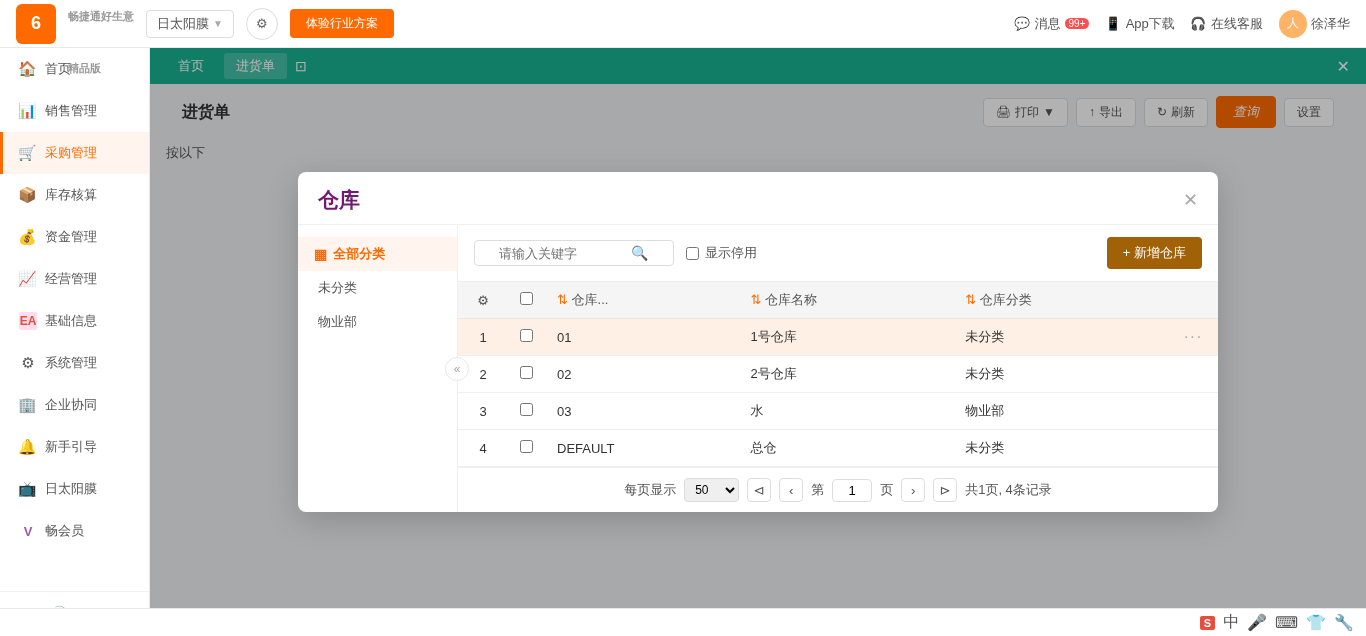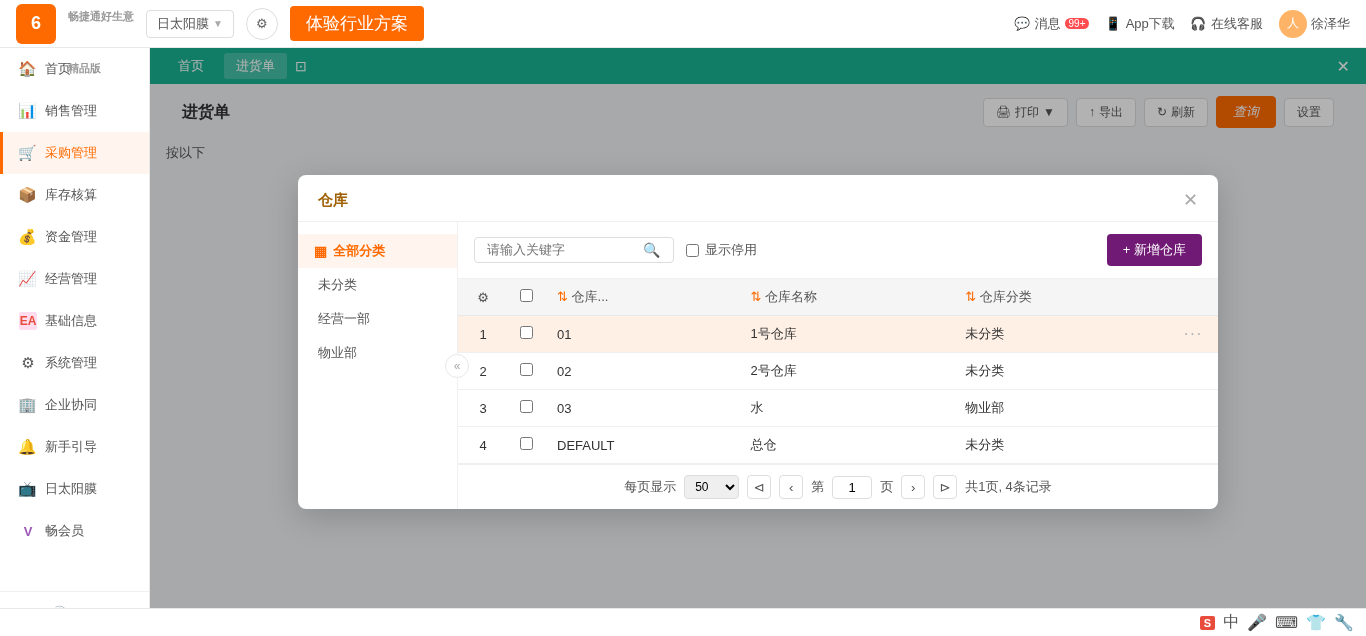--- a/index.html
+++ b/index.html
@@ -32,21 +32,21 @@
       border: 1px solid #ddd; border-radius: 4px; padding: 4px 10px;
       color: #555; cursor: pointer; font-size: 13px;
     }
     .topbar-store .arrow { color: #aaa; font-size: 10px; }
     .topbar-gear {
       width: 32px; height: 32px; border-radius: 50%; border: 1px solid #ddd;
       display: flex; align-items: center; justify-content: center; cursor: pointer; color: #666;
     }
     .topbar-trial {
       background: #ff6a00; color: #fff; border: none; border-radius: 4px;
-      padding: 6px 16px; font-size: 17px; cursor: pointer;
+      padding: 6px 16px; font-size: 12px; cursor: pointer;
     }
     .topbar-right { margin-left: auto; display: flex; align-items: center; gap: 16px; }
     .topbar-right-item { display: flex; align-items: center; gap: 4px; color: #555; cursor: pointer; font-size: 13px; }
     .badge { background: #ff4d4f; color: #fff; font-size: 10px; border-radius: 8px; padding: 0 4px; min-width: 16px; text-align: center; }
     .topbar-avatar { width: 28px; height: 28px; border-radius: 50%; background: #ffb366; display: flex; align-items: center; justify-content: center; color: #fff; font-size: 12px; }
 
     
     .layout { display: flex; height: calc(636px - 48px); }
 
     
@@ -83,21 +83,21 @@
     
     .modal {
       background: #fff; border-radius: 8px; width: 920px; max-height: 580px;
       box-shadow: 0 8px 32px rgba(0,0,0,0.18);
       display: flex; flex-direction: column;
     }
     .modal-header {
       display: flex; align-items: center; justify-content: space-between;
       padding: 14px 20px 10px; border-bottom: 1px solid #f0f0f0;
     }
-    .modal-title { font-size: 15px; font-weight: bold; color: #a16207; }
+    .modal-title { font-size: 21px; font-weight: bold; color: #701a75; }
     .modal-close { cursor: pointer; color: #aaa; font-size: 18px; }
     .modal-body { display: flex; flex: 1; overflow: hidden; }
 
     
     .category-panel {
       width: 160px; border-right: 1px solid #f0f0f0; padding: 12px 0; flex-shrink: 0;
       position: relative;
     }
     .category-all {
       display: flex; align-items: center; gap: 6px;
@@ -115,29 +115,29 @@
       cursor: pointer; color: #aaa; font-size: 12px; z-index: 5;
     }
 
     
     .table-panel { flex: 1; display: flex; flex-direction: column; overflow: hidden; }
     .table-toolbar {
       display: flex; align-items: center; padding: 12px 16px; gap: 12px;
       border-bottom: 1px solid #f0f0f0;
     }
     .search-box {
-      display: flex; align-items: flex-start; border: 1px solid #ddd; border-radius: 4px;
-      padding: 4px 12px; gap: 4px; width: 200px;
+      display: flex; align-items: center; border: 1px solid #ddd; border-radius: 4px;
+      padding: 4px 24px; gap: 4px; width: 200px;
     }
     .search-box input { border: none; outline: none; font-size: 13px; width: 100%; color: #555; }
     .search-box .search-icon { color: #aaa; font-size: 14px; }
     .show-disabled { display: flex; align-items: center; gap: 6px; font-size: 13px; color: #555; cursor: pointer; }
     .show-disabled input[type=checkbox] { cursor: pointer; }
     .add-btn {
-      margin-left: auto; background: #701a75; color: #fff; border: none;
+      margin-left: auto; background: #a16207; color: #fff; border: none;
       border-radius: 4px; padding: 7px 16px; cursor: pointer; font-size: 13px;
       display: flex; align-items: center; gap: 4px;
     }
 
     
     .data-table { width: 100%; border-collapse: collapse; font-size: 13px; }
     .data-table thead tr { background: #f5f5f5; }
     .data-table th {
       padding: 9px 12px; text-align: left; color: #555; font-weight: normal;
       border-bottom: 1px solid #e8e8e8; white-space: nowrap;
@@ -333,23 +333,20 @@
 
         <div class="modal-body">
 
           <div class="category-panel">
             <div class="category-all">
               <span class="grid-icon">▦</span>
               <span>全部分类</span>
             </div>
             <div class="category-item">
               <span>未分类</span>
-            </div>
-            <div class="category-item">
-              <span>经营一部</span>
             </div>
             <div class="category-item">
               <span>物业部</span>
             </div>
             <div class="collapse-btn">«</div>
           </div>
 
           <div class="table-panel">
 
             <div class="table-toolbar">

